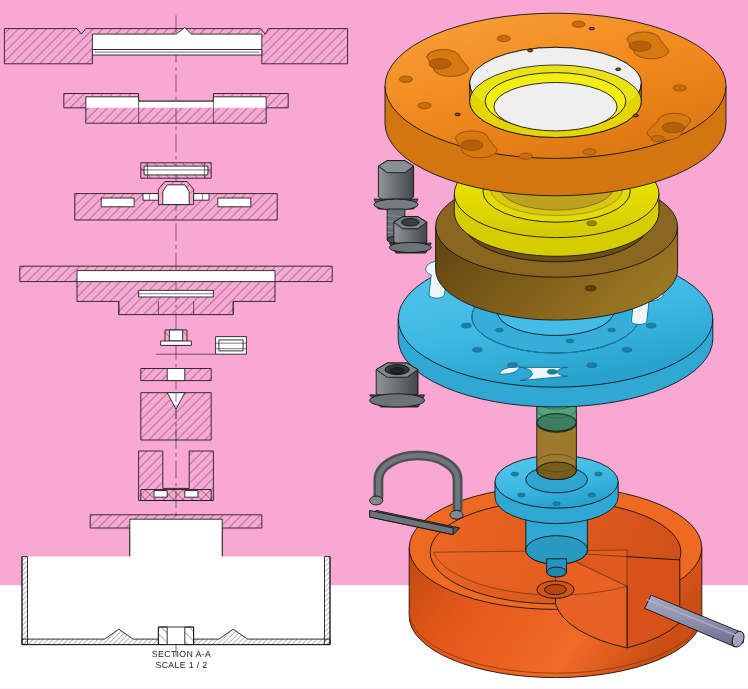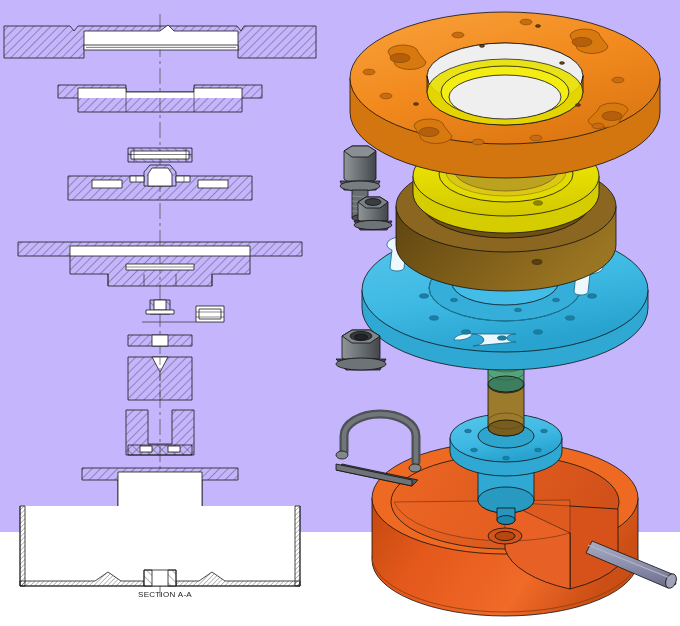--- a/index.html
+++ b/index.html
@@ -1,19 +1,19 @@
 <!DOCTYPE html>
 <html><head>
 <meta charset="utf-8">
 <title>CAD Exploded Assembly</title>
 <style>
   html,body{margin:0;padding:0;background:#ffffff;}
   body{width:680px;height:626px;overflow:hidden;
        font-family:"Liberation Sans","DejaVu Sans",sans-serif;}
-  #stage{position:relative;width:680px;height:532px;background:#c4b5fd;}
+  #stage{position:relative;width:680px;height:532px;background:#f9a8d4;}
   .panel{position:absolute;top:0;height:626px;}
   #section-panel{left:0;width:330px;}
   #iso-panel{left:330px;width:350px;}
   svg{display:block;}
   .caption{
     position:absolute;left:0;width:330px;text-align:center;
     font-size:8px;line-height:10px;color:#1a1a1a;letter-spacing:.3px;
   }
   #caption-title{top:590px;}
   #caption-scale{top:600px;}
@@ -145,20 +145,21 @@
           <path d="M176,581 L199,581 L212,572 L225,581 L300,581 L300,586 L176,586 Z" fill="url(#hatchFine)" stroke="#1a1a1a"></path>
           <path d="M144,570 L144,586 L176,586 L176,570 Z" fill="#fff" stroke="#1a1a1a"></path>
           <path d="M144,570 L152,570 L152,586 L144,586 Z" fill="url(#hatchL)" stroke="#1a1a1a"></path>
           <path d="M168,570 L176,570 L176,586 L168,586 Z" fill="url(#hatchL)" stroke="#1a1a1a"></path>
         </g>
 
       </g>
     </svg>
 
     <div class="caption" id="caption-title">SECTION A-A</div>
+    <div class="caption" id="caption-scale">SCALE 1 / 2</div>
   </div>
 
   <div class="panel" id="iso-panel">
     <svg width="350" height="626" viewBox="0 0 350 626">
       <defs>
         <linearGradient id="gOrangeTop" x1="0" y1="0" x2="0.6" y2="1">
           <stop offset="0" stop-color="#F8A23C"></stop>
           <stop offset="0.55" stop-color="#F28A1E"></stop>
           <stop offset="1" stop-color="#DE7812"></stop>
         </linearGradient>

